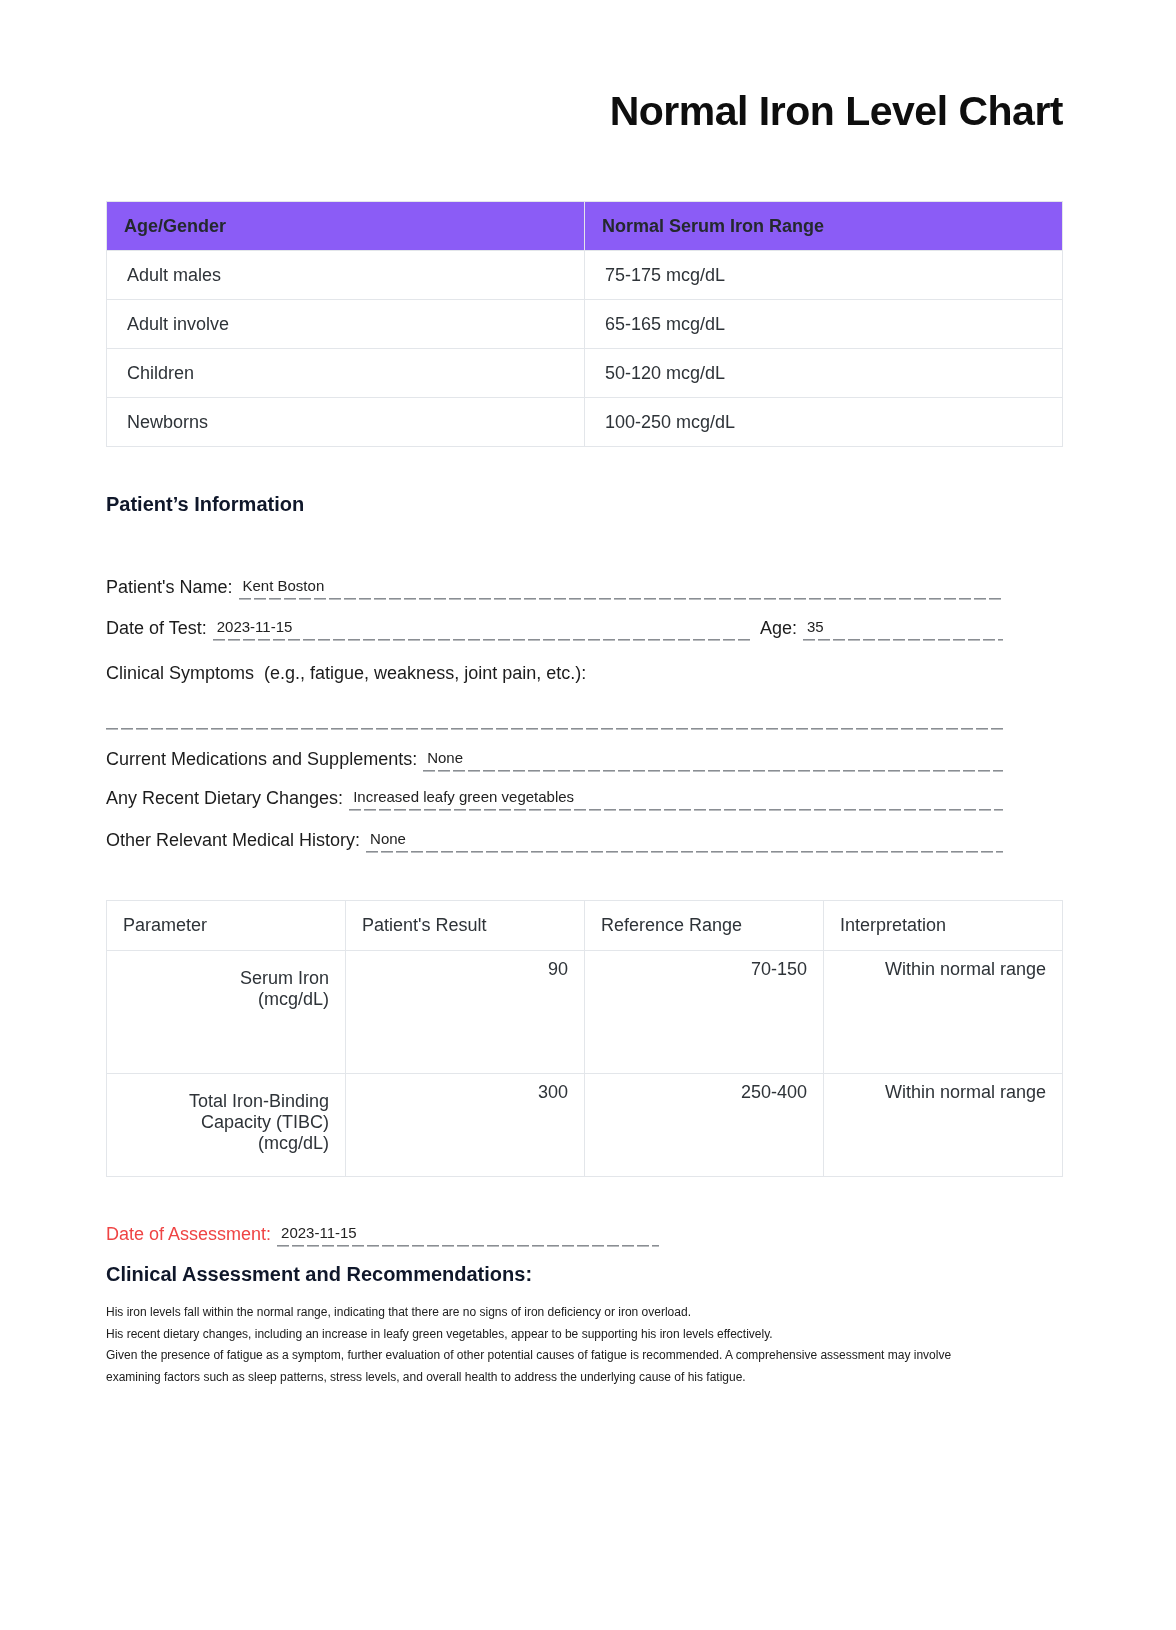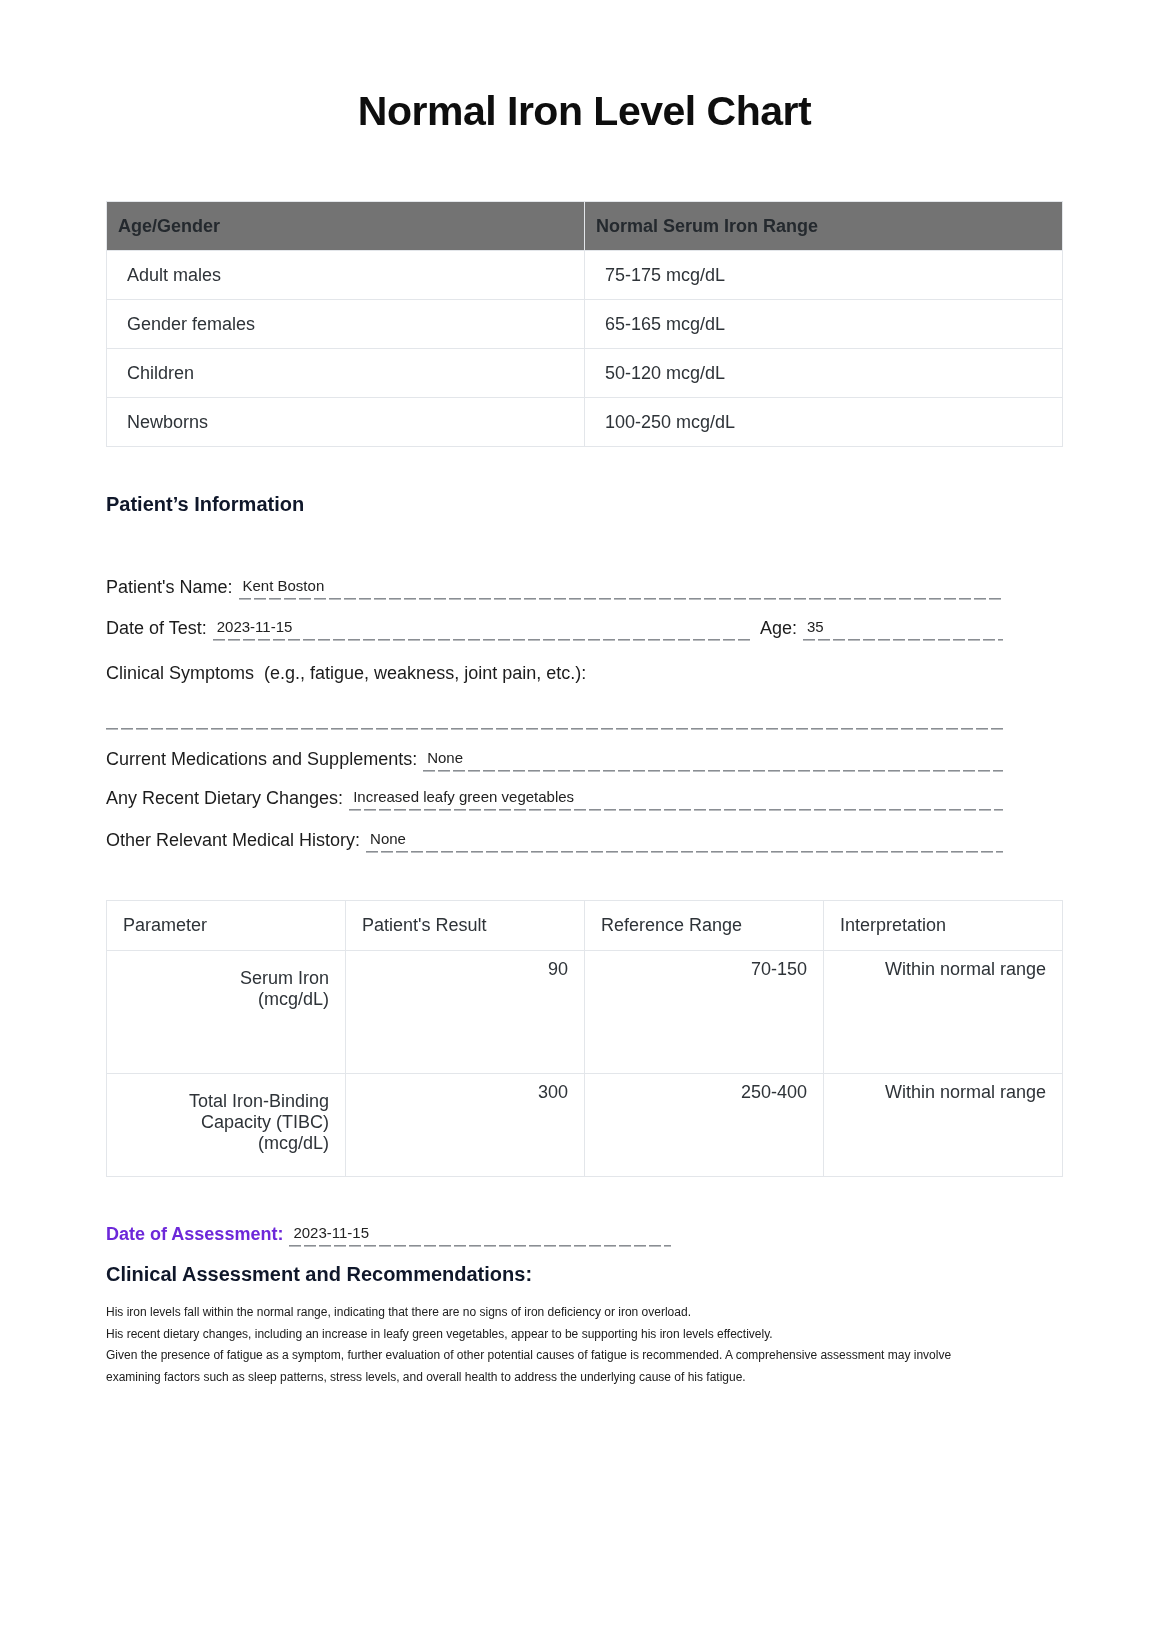--- a/index.html
+++ b/index.html
@@ -6,34 +6,34 @@
   html,body { background:#ffffff; }
   body {
     width:1176px; height:1630px; overflow:hidden;
     font-family:"Liberation Sans","DejaVu Sans",sans-serif;
     color:#1c1c1c;
   }
   .page { width:1176px; height:1630px; padding:0 113px 0 106px; }
 
   
   .doc-title {
-    margin-top:88px; text-align:center;
+    margin-top:88px; text-align:right;
     font-size:41px; line-height:47px; font-weight:700; color:#0e0e0e;
     letter-spacing:-0.5px;
   }
 
   
   table { width:100%; border-collapse:collapse; table-layout:fixed; font-size:18px; color:#2e3338; }
   th, td { border:1px solid #e3e6ea; text-align:left; }
 
   
   .ref-table { margin-top:66px; }
   .ref-table th {
-    background:#737373; font-weight:700; color:#24292e;
-    height:49px; padding:0 11px; vertical-align:middle;
+    background:#8b5cf6; font-weight:700; color:#24292e;
+    height:49px; padding:0 17px; vertical-align:middle;
   }
   .ref-table td { height:49px; padding:0 20px; vertical-align:middle; }
 
   
   .section-heading { margin-top:46px; font-size:20px; line-height:23px; font-weight:700; color:#0f172a; }
 
   
   .form { margin-top:58px; width:897px; font-size:18px; color:#1c1c1c; }
   .field { display:flex; align-items:flex-end; line-height:26px; }
   .field .label { white-space:pre-wrap; flex:none; }
@@ -58,21 +58,21 @@
   .results-table { margin-top:47px; }
   .results-table th { font-weight:400; height:50px; padding:0 16px; vertical-align:middle; color:#2e3338; }
   .results-table td { vertical-align:top; padding:8px 16px; color:#2e3338;text-align:right; }
   .results-table td.param { padding-top:17px; white-space:pre-line; }
   .results-table tr.r1 { height:123px; }
   .results-table tr.r2 { height:103px; }
   .results-table tr.r3 { height:94px; }
 
   
   .assess-date { margin-top:44px; display:flex; align-items:flex-end; line-height:26px; font-size:18px; }
-  .assess-date .label { font-weight:700; color:#6d28d9; }
+  .assess-date .label { font-weight:400; color:#ef4444; }
   .assess-date .fill { flex:none; width:382px; }
   .assess-heading { margin-top:16px; }
   .assess-text { margin-top:16px; width:855px; font-size:12px; line-height:21.5px; color:#202020; }
   .assess-text p { margin:0; }
 </style>
 </head>
 <body>
 
 <div class="page">
 
@@ -88,21 +88,21 @@
         <th>Age/Gender</th>
         <th>Normal Serum Iron Range</th>
       </tr>
     </thead>
     <tbody>
       <tr>
         <td>Adult males</td>
         <td>75-175 mcg/dL</td>
       </tr>
       <tr>
-        <td>Gender females</td>
+        <td>Adult involve</td>
         <td>65-165 mcg/dL</td>
       </tr>
       <tr>
         <td>Children</td>
         <td>50-120 mcg/dL</td>
       </tr>
       <tr>
         <td>Newborns</td>
         <td>100-250 mcg/dL</td>
       </tr>

